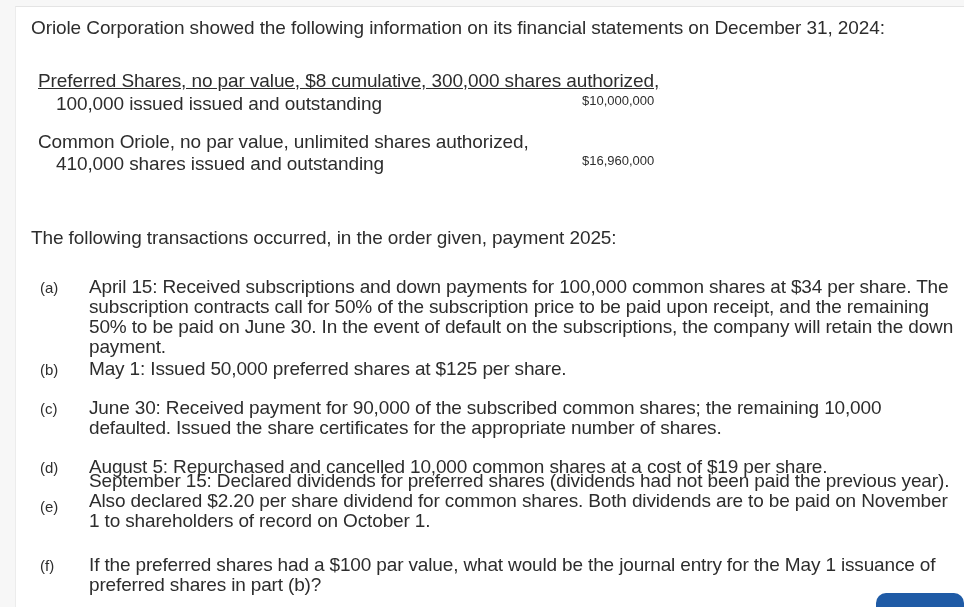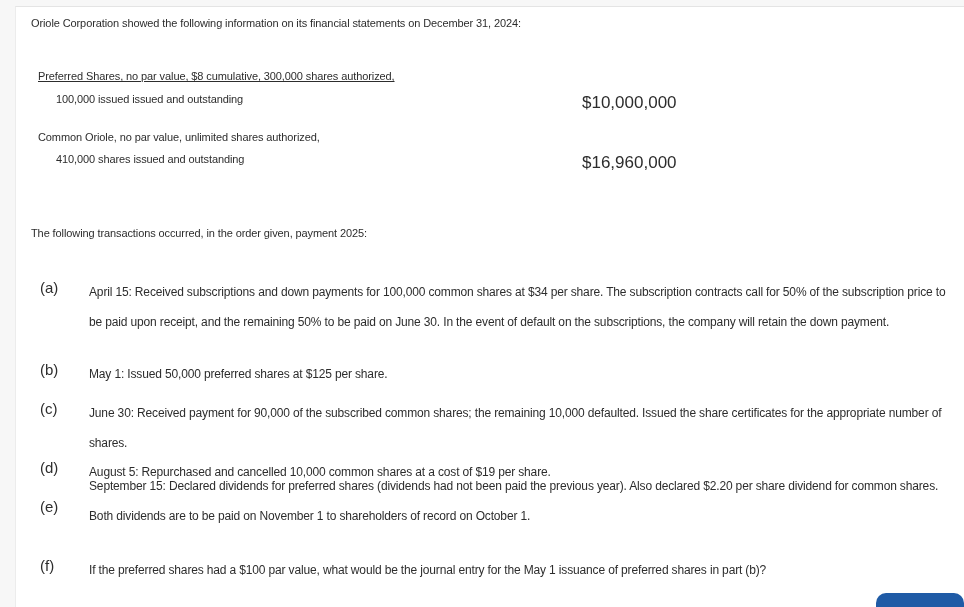--- a/index.html
+++ b/index.html
@@ -17,40 +17,40 @@
       left: 15px;
       top: 6px;
       width: 949px;
       height: 601px;
       background: #ffffff;
       border-top: 1px solid #e4e4e4;
       border-left: 1px solid #ececec;
     }
     .text {
       position: absolute;
-      font-size: 11px;
+      font-size: 19px;
       white-space: nowrap;
       letter-spacing: -0.1px;
     }
     .amount {
       position: absolute;
-      font-size: 17px;
+      font-size: 13px;
       white-space: nowrap;
     }
     .tx-label {
       position: absolute;
       left: 24px;
       font-size: 15px;
     }
     .tx-body {
       position: absolute;
       left: 73px;
       width: 870px;
-      font-size: 12px;
-      line-height: 30px;
+      font-size: 19px;
+      line-height: 20px;
       letter-spacing: -0.15px;
     }
     .next-btn {
       position: absolute;
       left: 876px;
       top: 593px;
       width: 88px;
       height: 20px;
       background: #1f5ba6;
       border-radius: 10px 10px 0 0;

